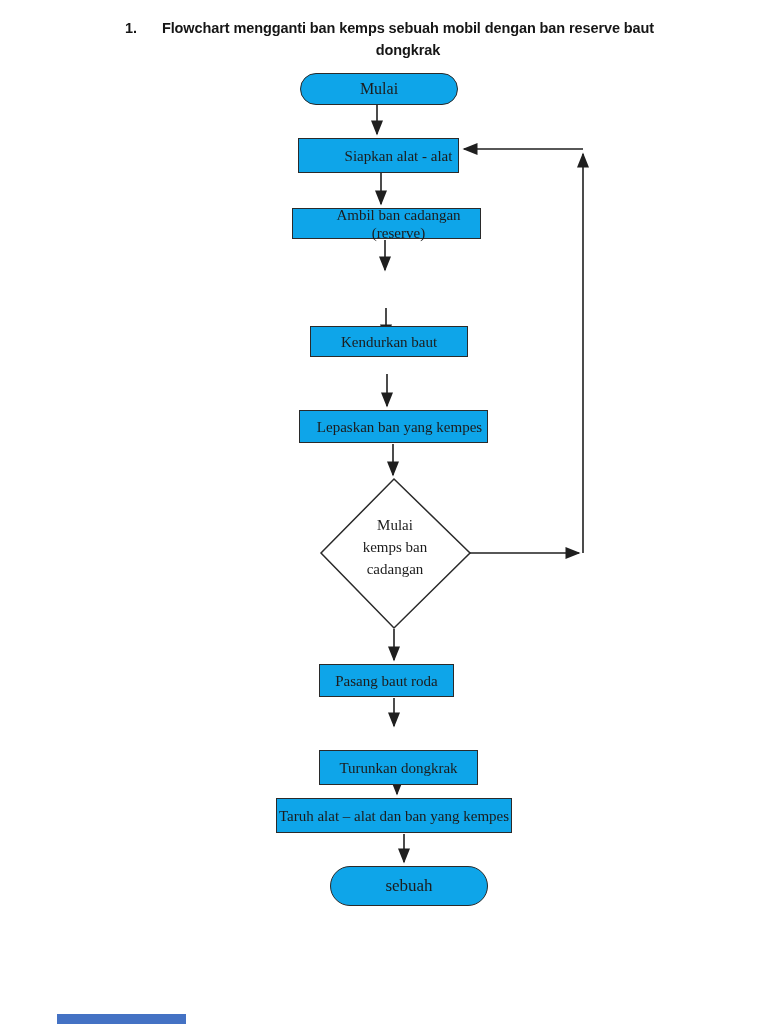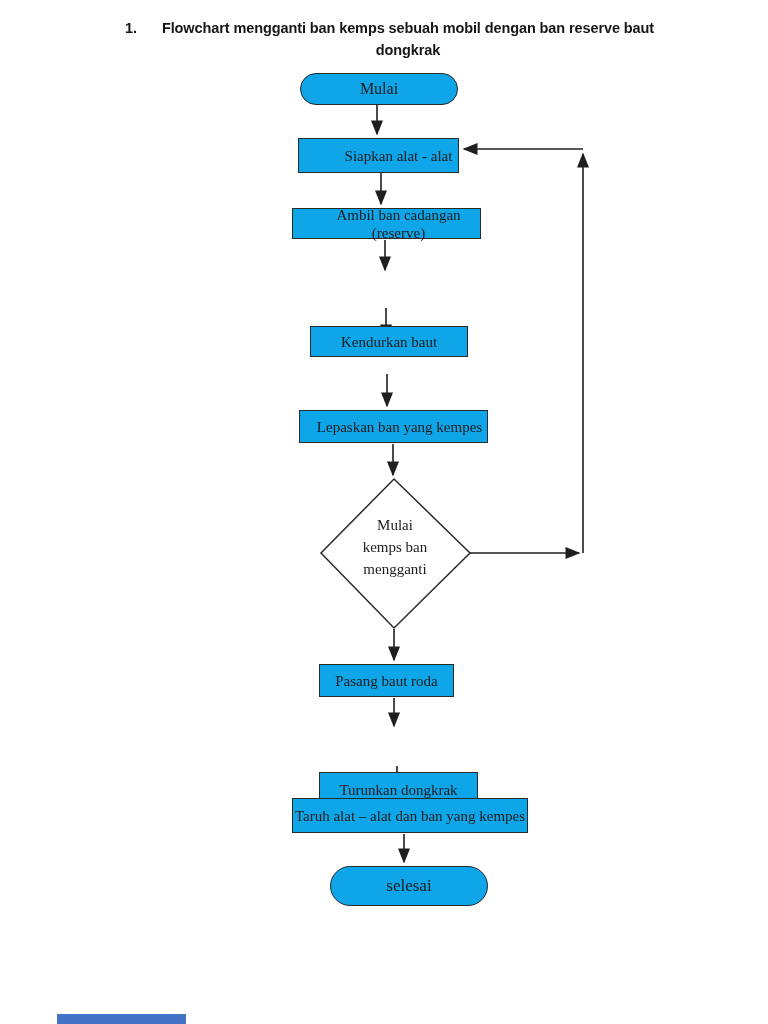--- a/index.html
+++ b/index.html
@@ -84,25 +84,25 @@
   <div class="node" style="left:292px;top:208px;width:189px;height:31px;padding-left:24px;">Ambil ban cadangan (reserve)</div>
 
 
   <div class="node" style="left:310px;top:326px;width:158px;height:31px;">Kendurkan baut</div>
 
   <div class="node" style="left:299px;top:410px;width:189px;height:33px;padding-left:12px;">Lepaskan ban yang kempes</div>
 
   <div class="diamond-text">
     <div>Mulai</div>
     <div>kemps ban</div>
-    <div>mengganti</div>
+    <div>cadangan</div>
   </div>
 
   <div class="node" style="left:319px;top:664px;width:135px;height:33px;">Pasang baut roda</div>
 
-  <div class="node" style="left:319px;top:772px;width:159px;height:35px;">Turunkan dongkrak</div>
+  <div class="node" style="left:319px;top:750px;width:159px;height:35px;">Turunkan dongkrak</div>
 
-  <div class="node" style="left:292px;top:798px;width:236px;height:35px;">Taruh alat – alat dan ban yang kempes</div>
+  <div class="node" style="left:276px;top:798px;width:236px;height:35px;">Taruh alat – alat dan ban yang kempes</div>
 
-  <div class="node terminator" style="left:330px;top:866px;width:158px;height:40px;font-size:17px;border-radius:20px;">selesai</div>
+  <div class="node terminator" style="left:330px;top:866px;width:158px;height:40px;font-size:17px;border-radius:20px;">sebuah</div>
 
   <div class="footer-bar"></div>
 </div>
 
 </body></html>

